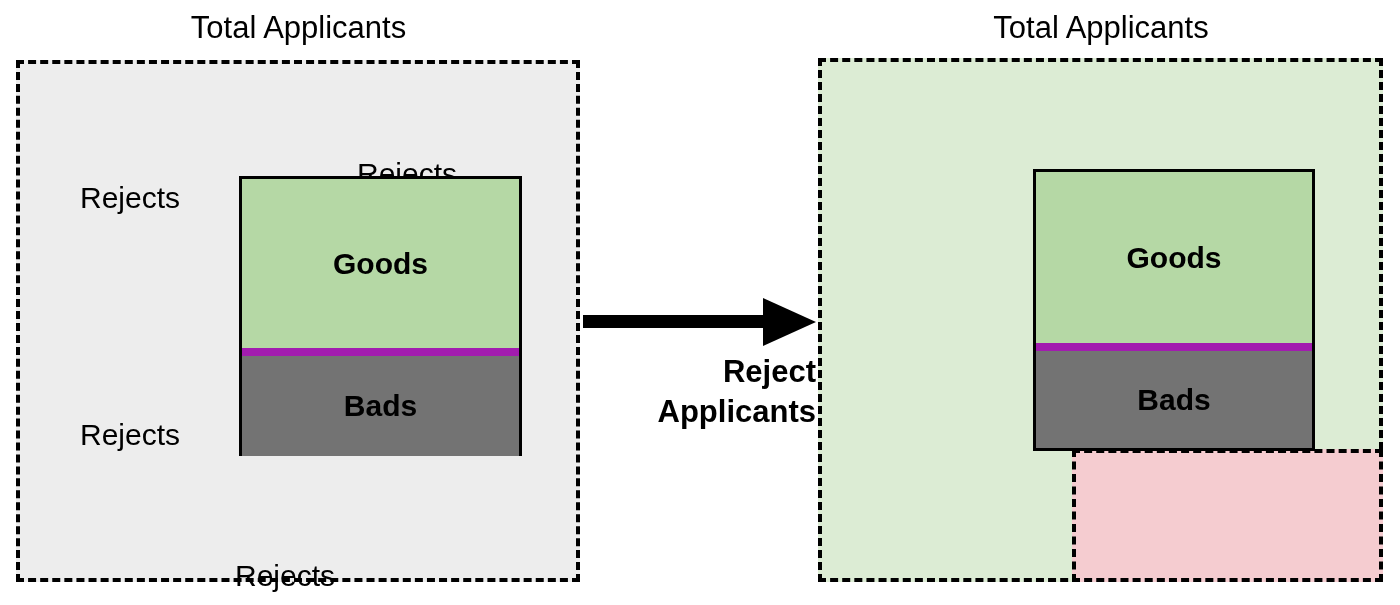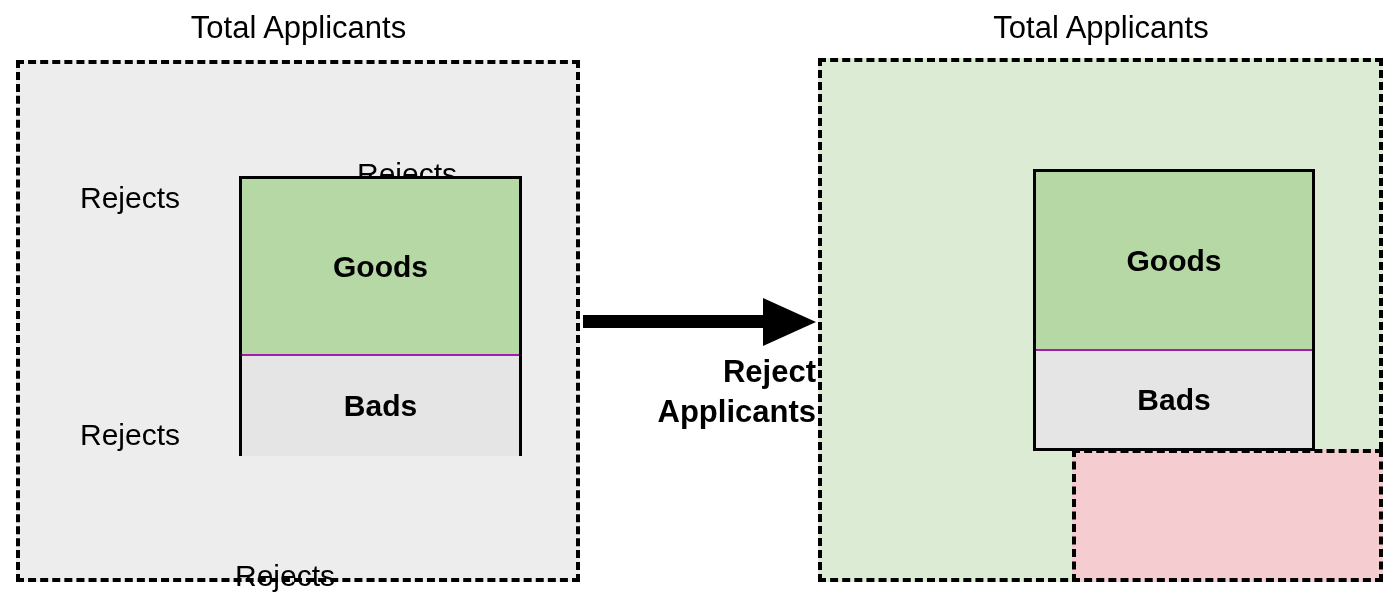--- a/index.html
+++ b/index.html
@@ -82,24 +82,24 @@
     box-sizing: border-box;
     display: flex;
     align-items: center;
     justify-content: center;
     font-size: 30px;
     font-weight: 700;
     color: #000;
   }
   .stack .seg-good {
     background: #b5d8a5;
-    border-bottom: 2px solid #a21caf;
+    border-bottom: 8px solid #a21caf;
   }
   .stack .seg-bad {
-    background: #e5e5e5;
+    background: #737373;
   }
   #left-stack  .seg-good { height: 177px; }
   #left-stack  .seg-bad  { height: 100px; }
   #right-stack .seg-good { height: 179px; }
   #right-stack .seg-bad  { height: 97px;  }
 
   
   #inferred-bads-box {
     position: absolute;
     box-sizing: border-box;

